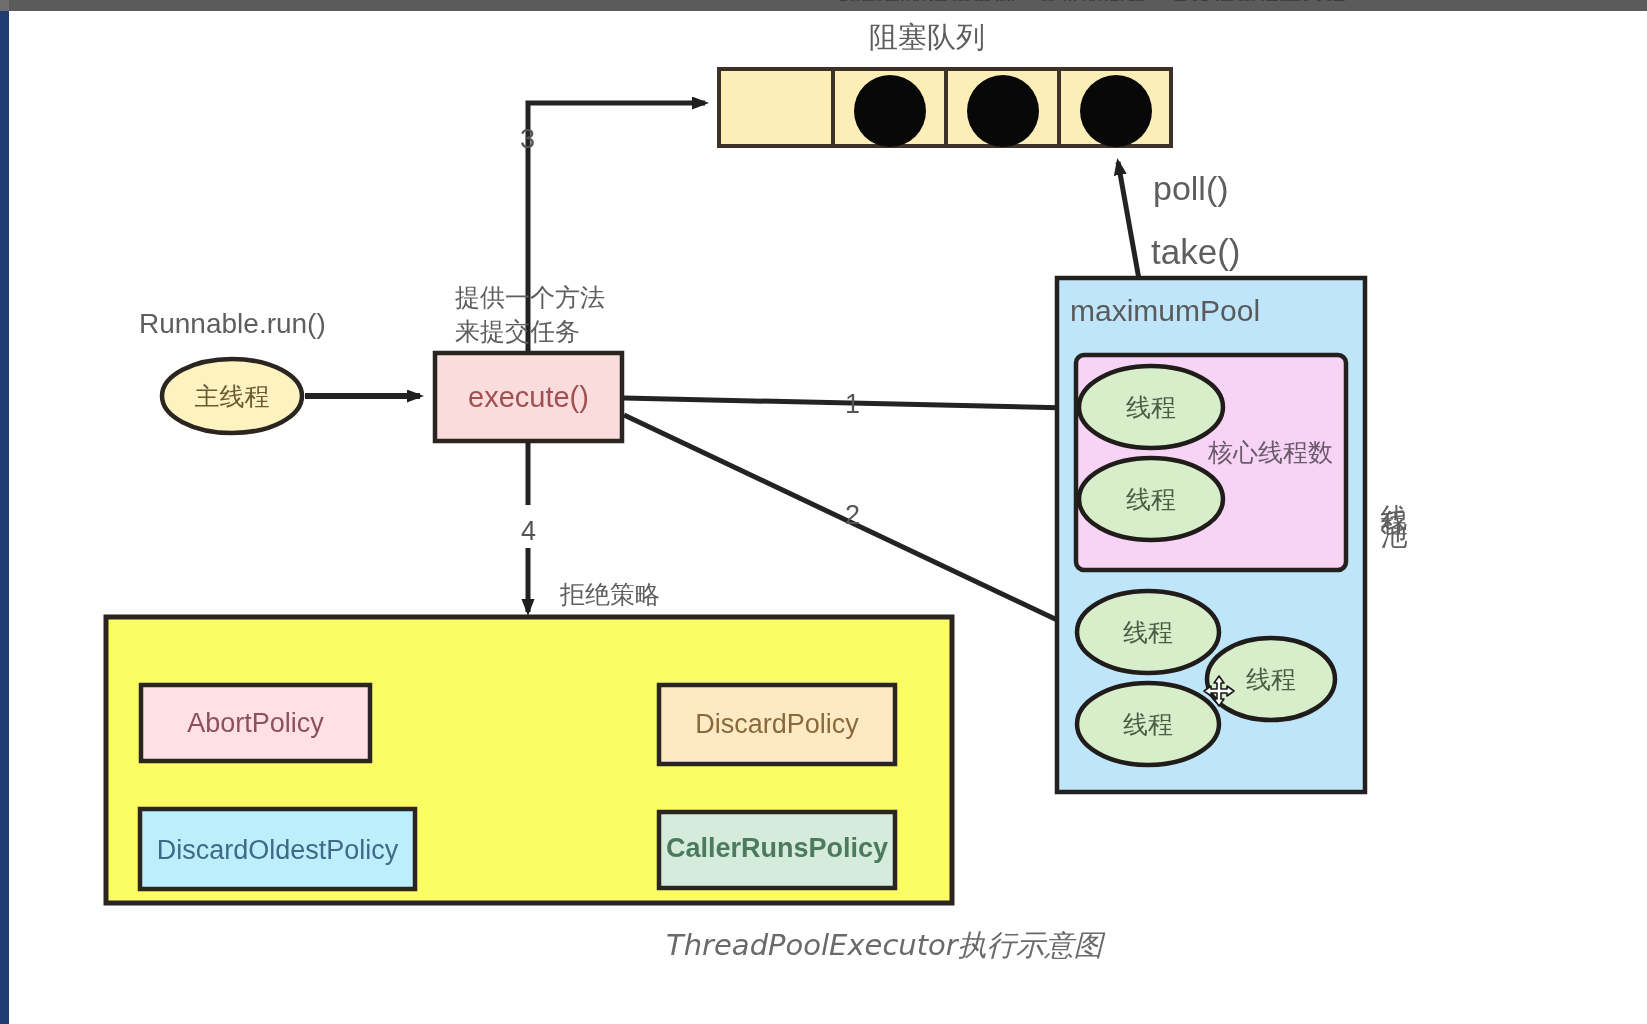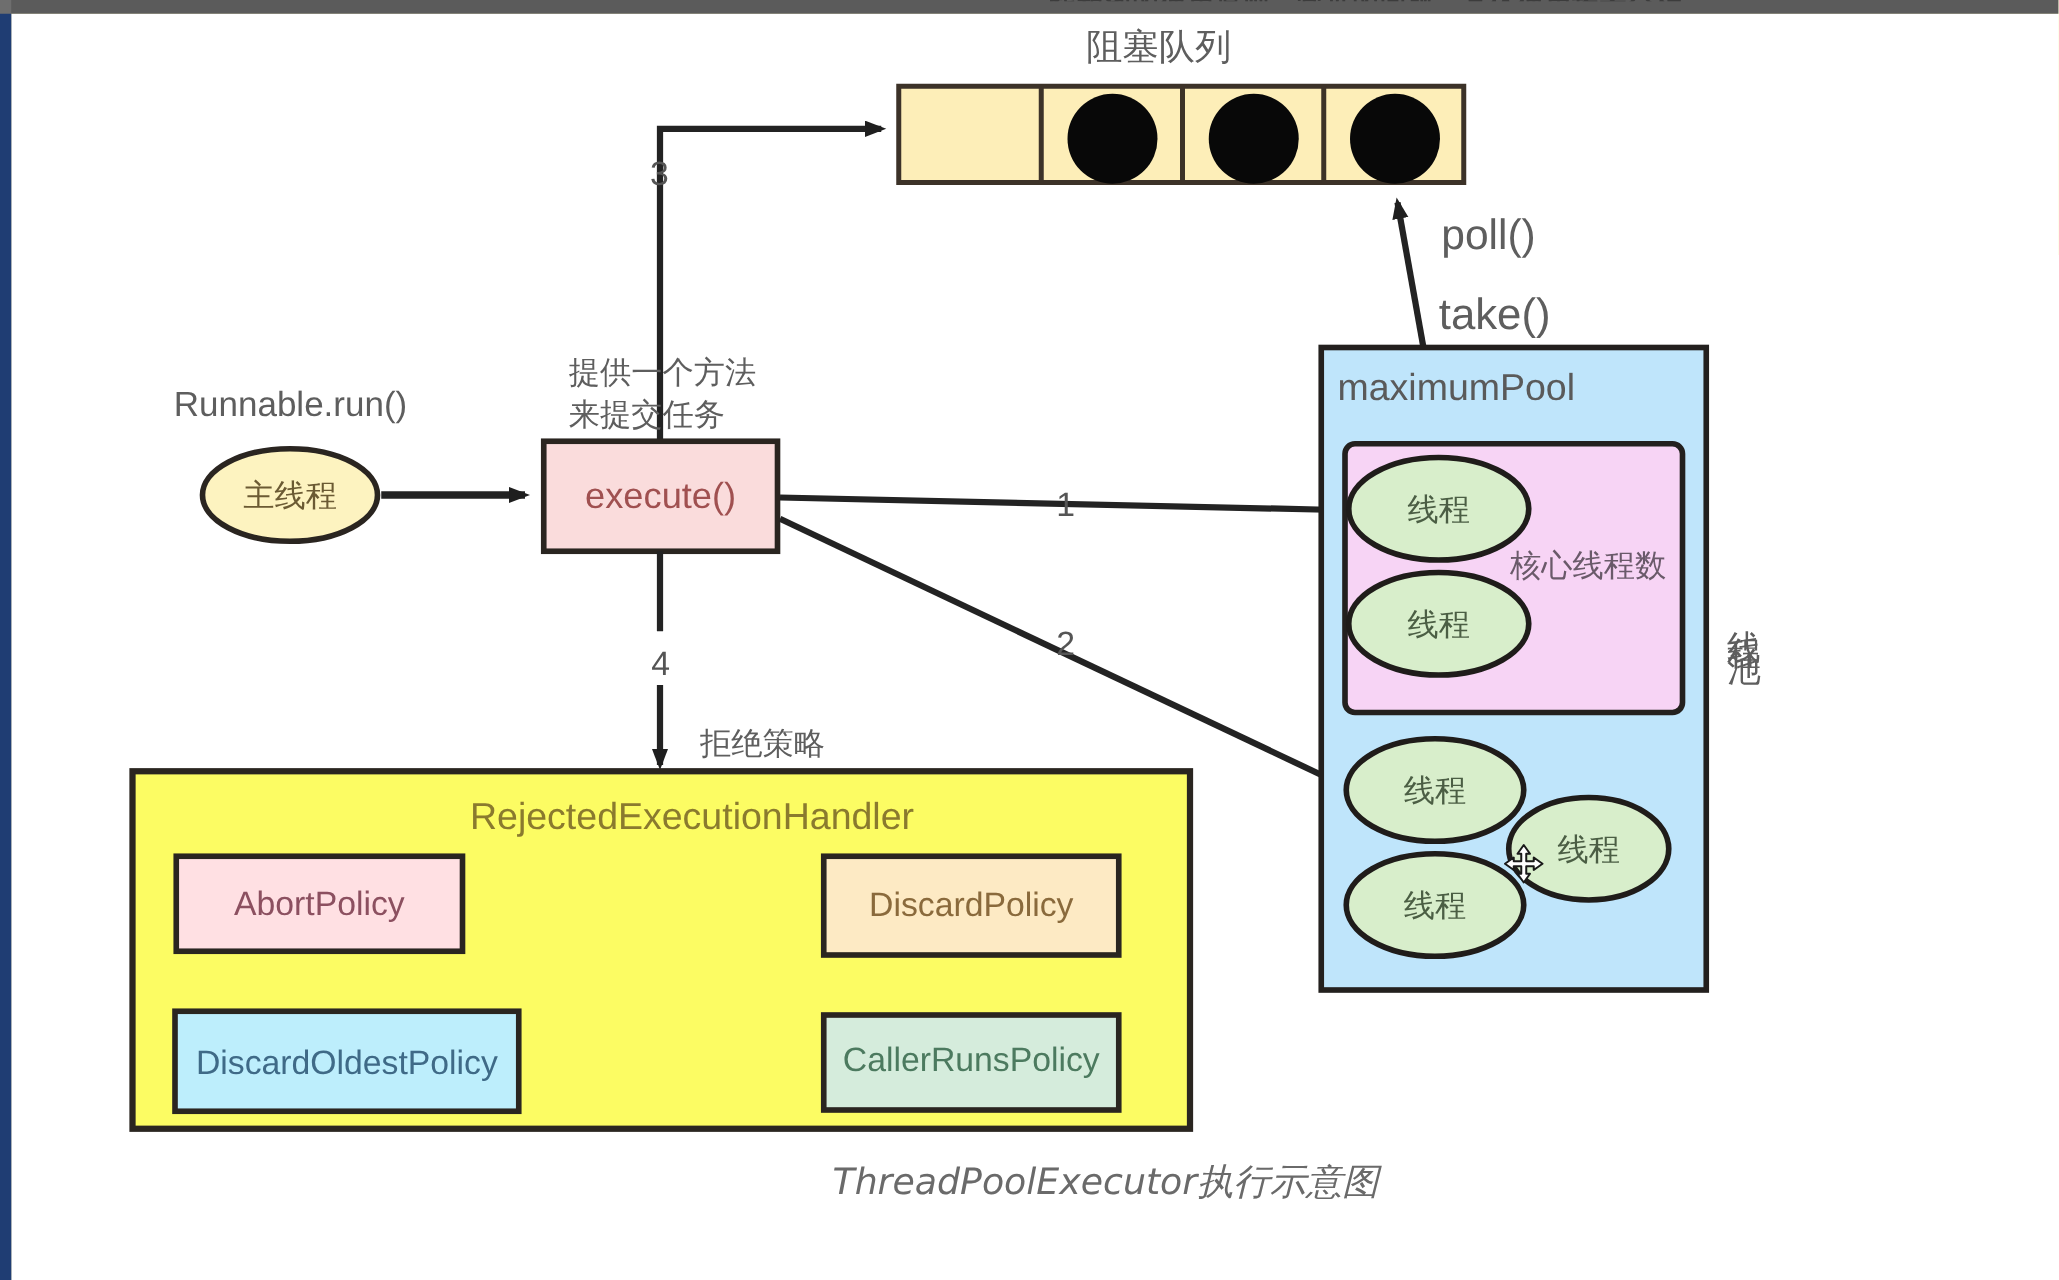--- a/index.html
+++ b/index.html
@@ -154,22 +154,21 @@
 
   <div class="node-text lbl-cn" style="left:1081px;top:386px;width:140px;height:42px;font-size:25px;color:#4b5e44;">线程</div>
   <div class="node-text lbl-cn" style="left:1081px;top:478px;width:140px;height:42px;font-size:25px;color:#4b5e44;">线程</div>
 
   <div class="node-text lbl-cn" style="left:1078px;top:611px;width:140px;height:42px;font-size:25px;color:#4b5e44;">线程</div>
   <div class="node-text lbl-cn" style="left:1078px;top:703px;width:140px;height:42px;font-size:25px;color:#4b5e44;">线程</div>
   <div class="node-text lbl-cn" style="left:1213px;top:658px;width:116px;height:42px;font-size:25px;color:#4b5e44;">线程</div>
 
   <div class="lbl lbl-cn" style="left:1376px;top:482px;font-size:27px;color:#5e5e5e;writing-mode:vertical-rl;text-orientation:upright;letter-spacing:9px;">线程池</div>
 
-  <div class="lbl" style="left:376px;top:637px;font-size:30px;color:#8a7a2e;">RejectedExecutionHandler</div>
 
   <div class="node-text" style="left:141px;top:702px;width:229px;height:42px;font-size:27px;color:#8c5060;">AbortPolicy</div>
   <div class="node-text" style="left:659px;top:703px;width:236px;height:42px;font-size:27px;color:#8a6a3c;">DiscardPolicy</div>
   <div class="node-text" style="left:140px;top:829px;width:275px;height:42px;font-size:27px;color:#3f6a87;">DiscardOldestPolicy</div>
-  <div class="node-text" style="left:659px;top:827px;width:236px;height:42px;font-size:27px;color:#4c7a5f;">CallerRunsPolicy</div>
+  <div class="node-text" style="left:659px;top:827px;width:236px;height:42px;font-size:27px;color:#4c7a5f;font-weight:bold;">CallerRunsPolicy</div>
 
   <div class="lbl lbl-cn" style="left:666px;top:926px;font-size:29px;color:#6a6a6a;font-style:italic;">ThreadPoolExecutor执行示意图</div>
 
 </div>
 
 </body></html>

